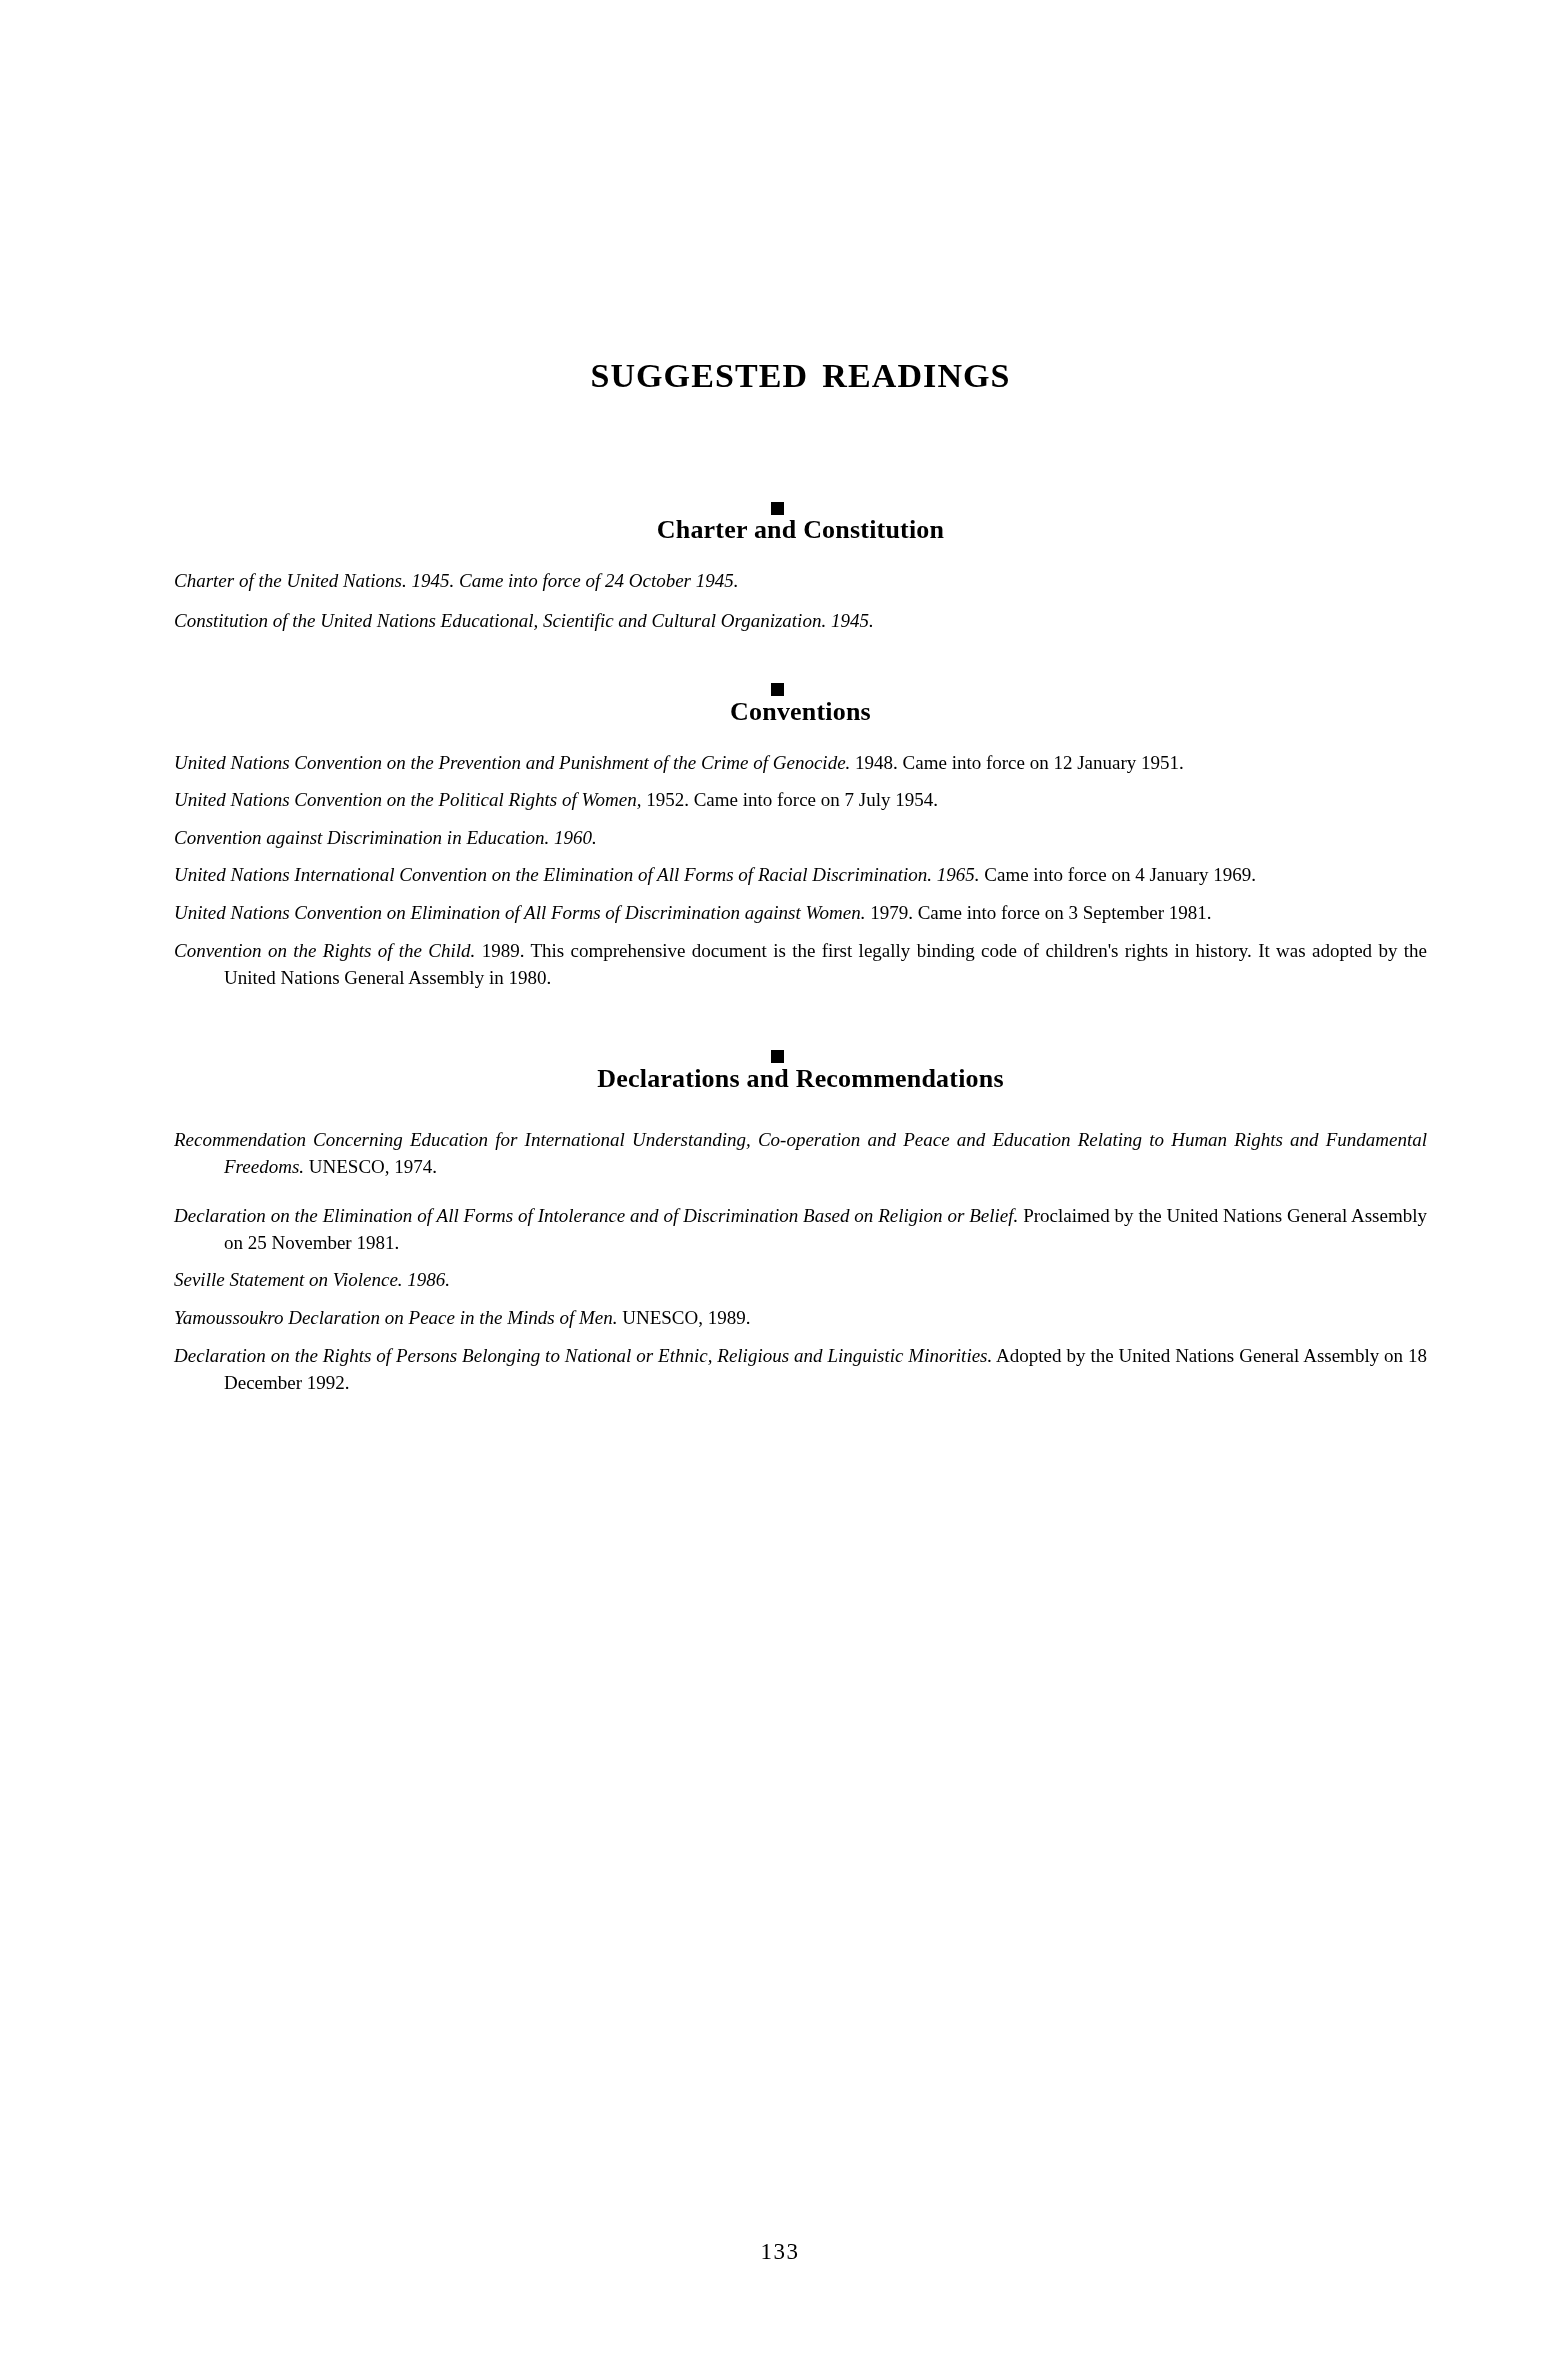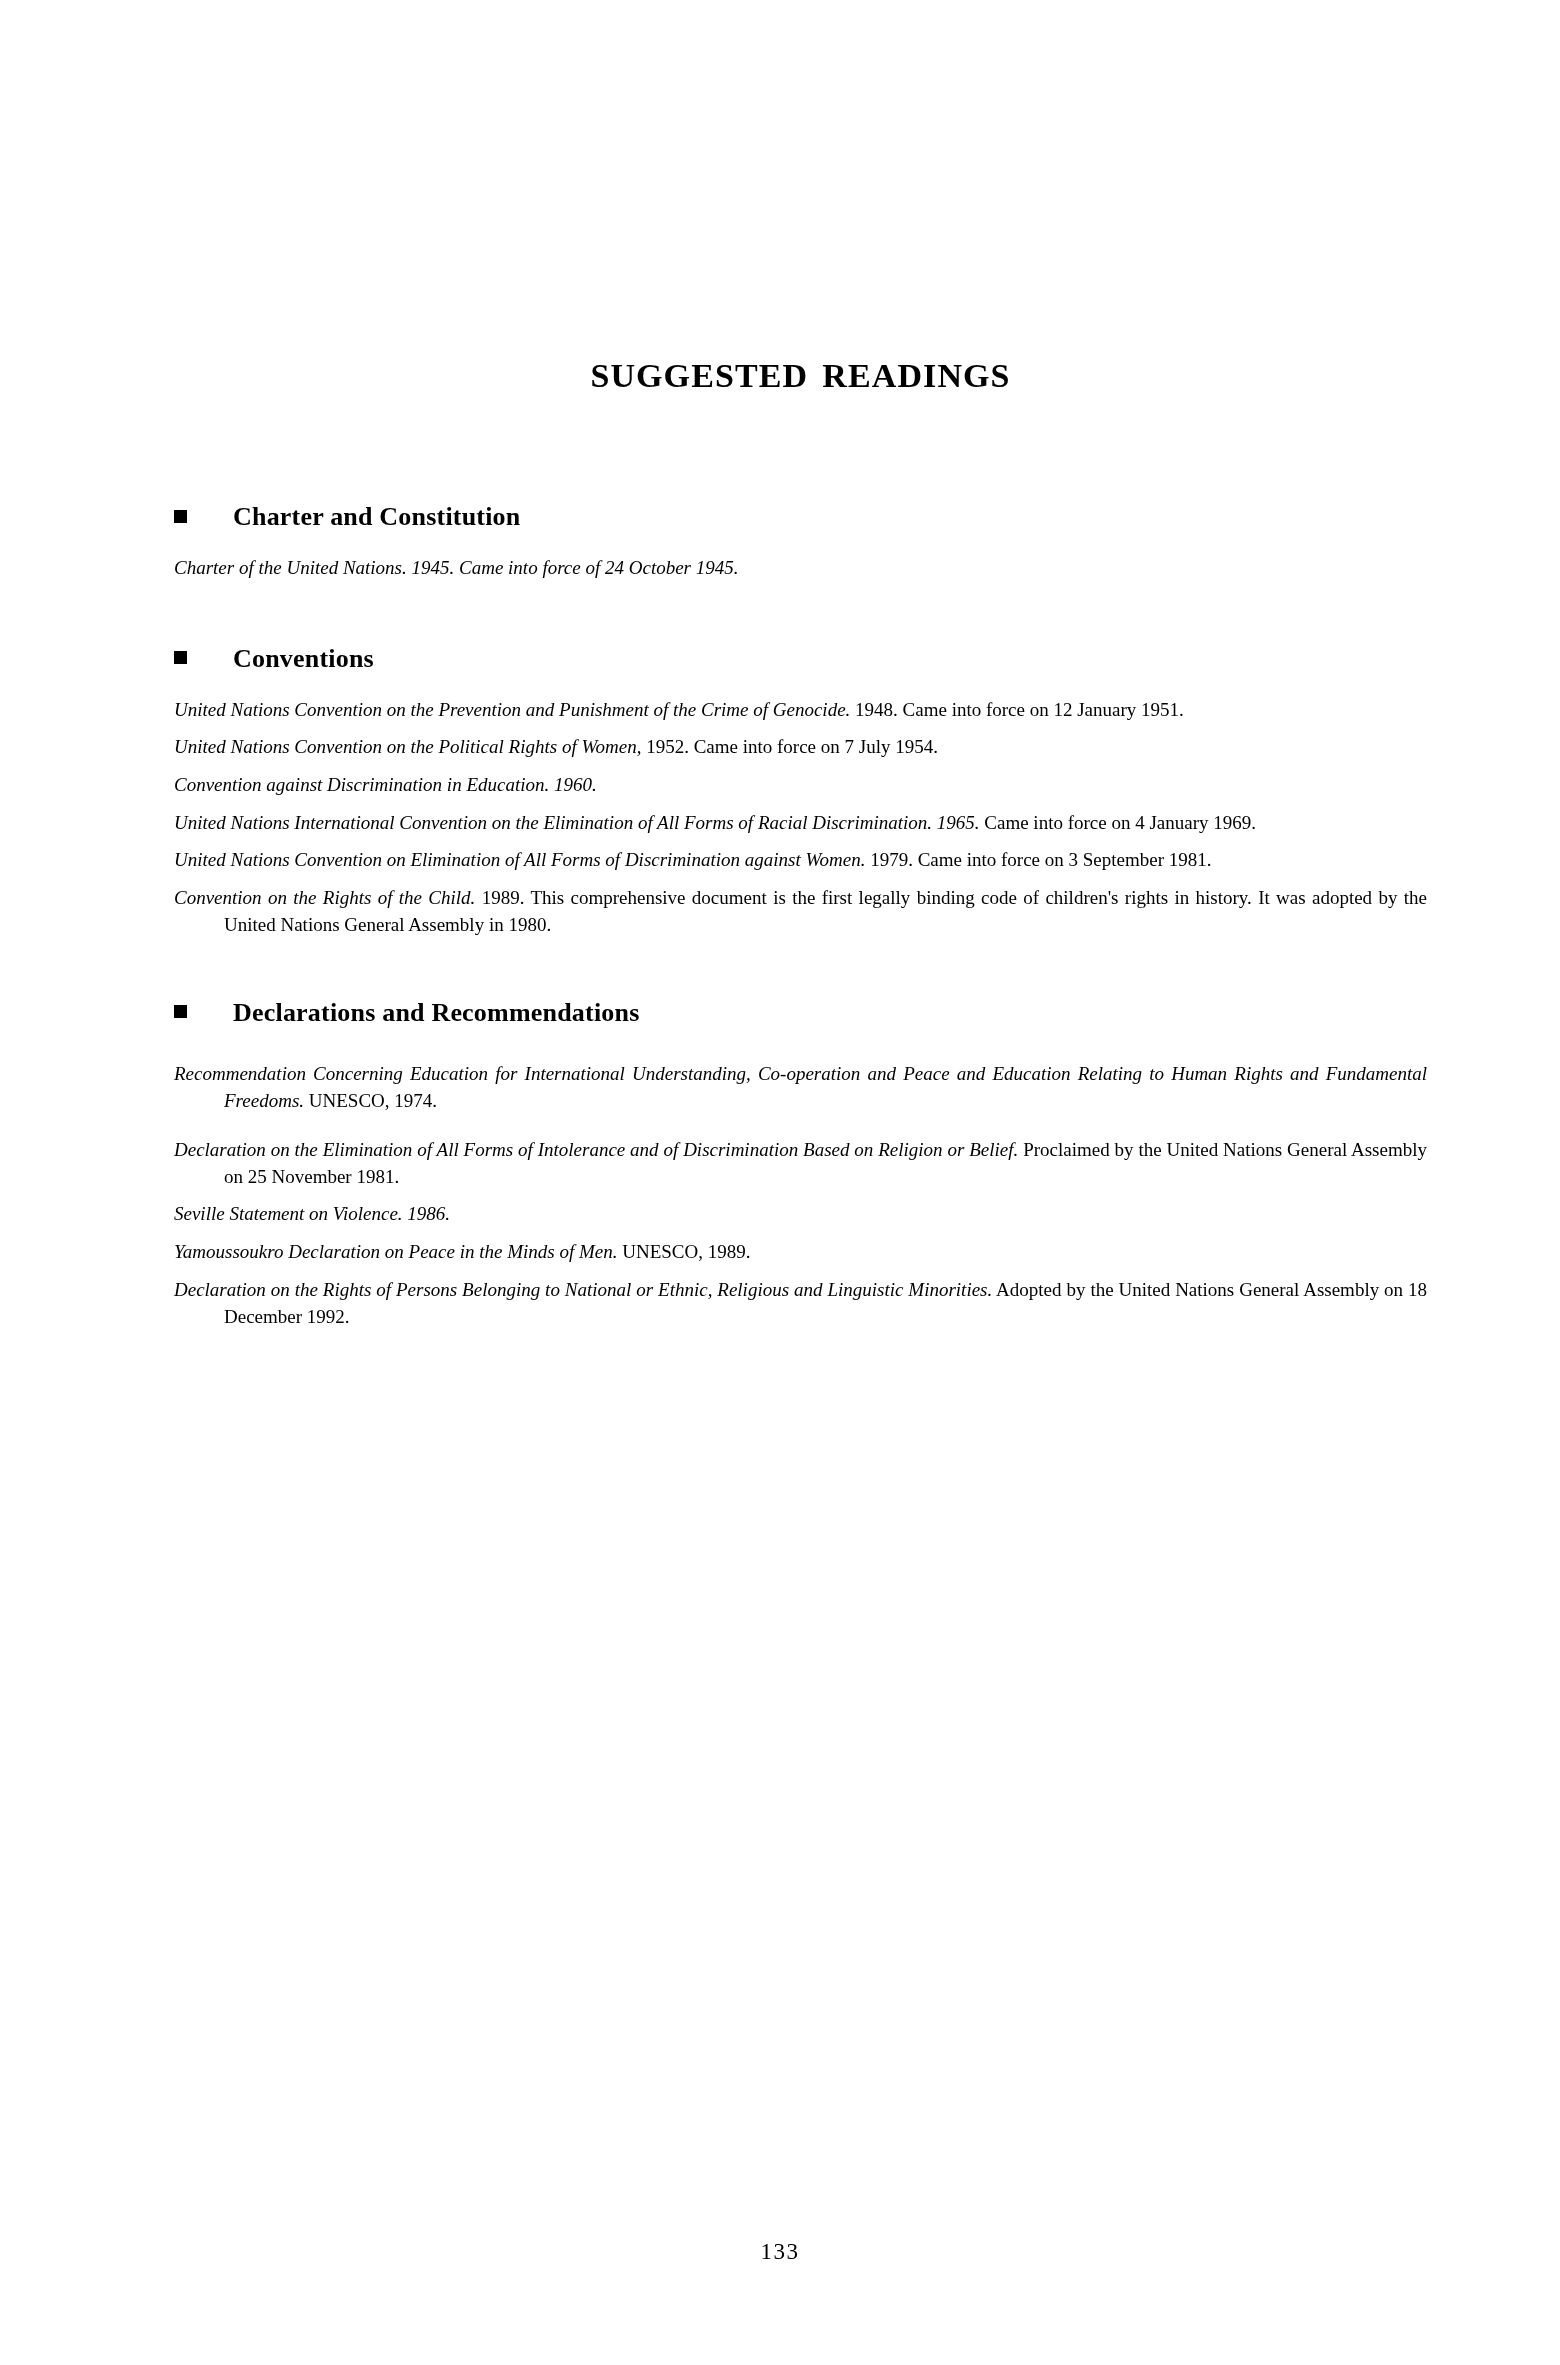--- a/index.html
+++ b/index.html
@@ -42,20 +42,21 @@
   
   .section {
     margin: 0;
   }
   .section-heading {
     display: flex;
     align-items: center;
     font-size: 26px;
     font-weight: bold;
     letter-spacing: 0.2px;
+    flex-direction: column;
   }
   .bullet-square {
     display: inline-block;
     width: 13px;
     height: 13px;
     background: #000000;
     flex: 0 0 auto;
     margin-right: 46px;
     position: relative;
     top: -0.8px;
@@ -123,20 +124,21 @@
         <span class="bullet-square"></span>
         <span class="section-heading-label">Charter and Constitution</span>
       </div>
 
       <div class="gap-heading-to-first"></div>
 
       <p class="entry nojustify"><span class="ital">Charter of the United Nations. 1945.  Came into force of 24 October 1945.</span><span class="rom"></span></p>
 
       <div class="entry-gap"></div>
 
+      <p class="entry nojustify"><span class="ital">Constitution of the United Nations Educational, Scientific and Cultural Organization. 1945.</span><span class="rom"></span></p>
     </div>
 
     <div class="gap-section"></div>
 
     <div class="section">
 
       <div class="section-heading">
         <span class="bullet-square"></span>
         <span class="section-heading-label">Conventions</span>
       </div>

